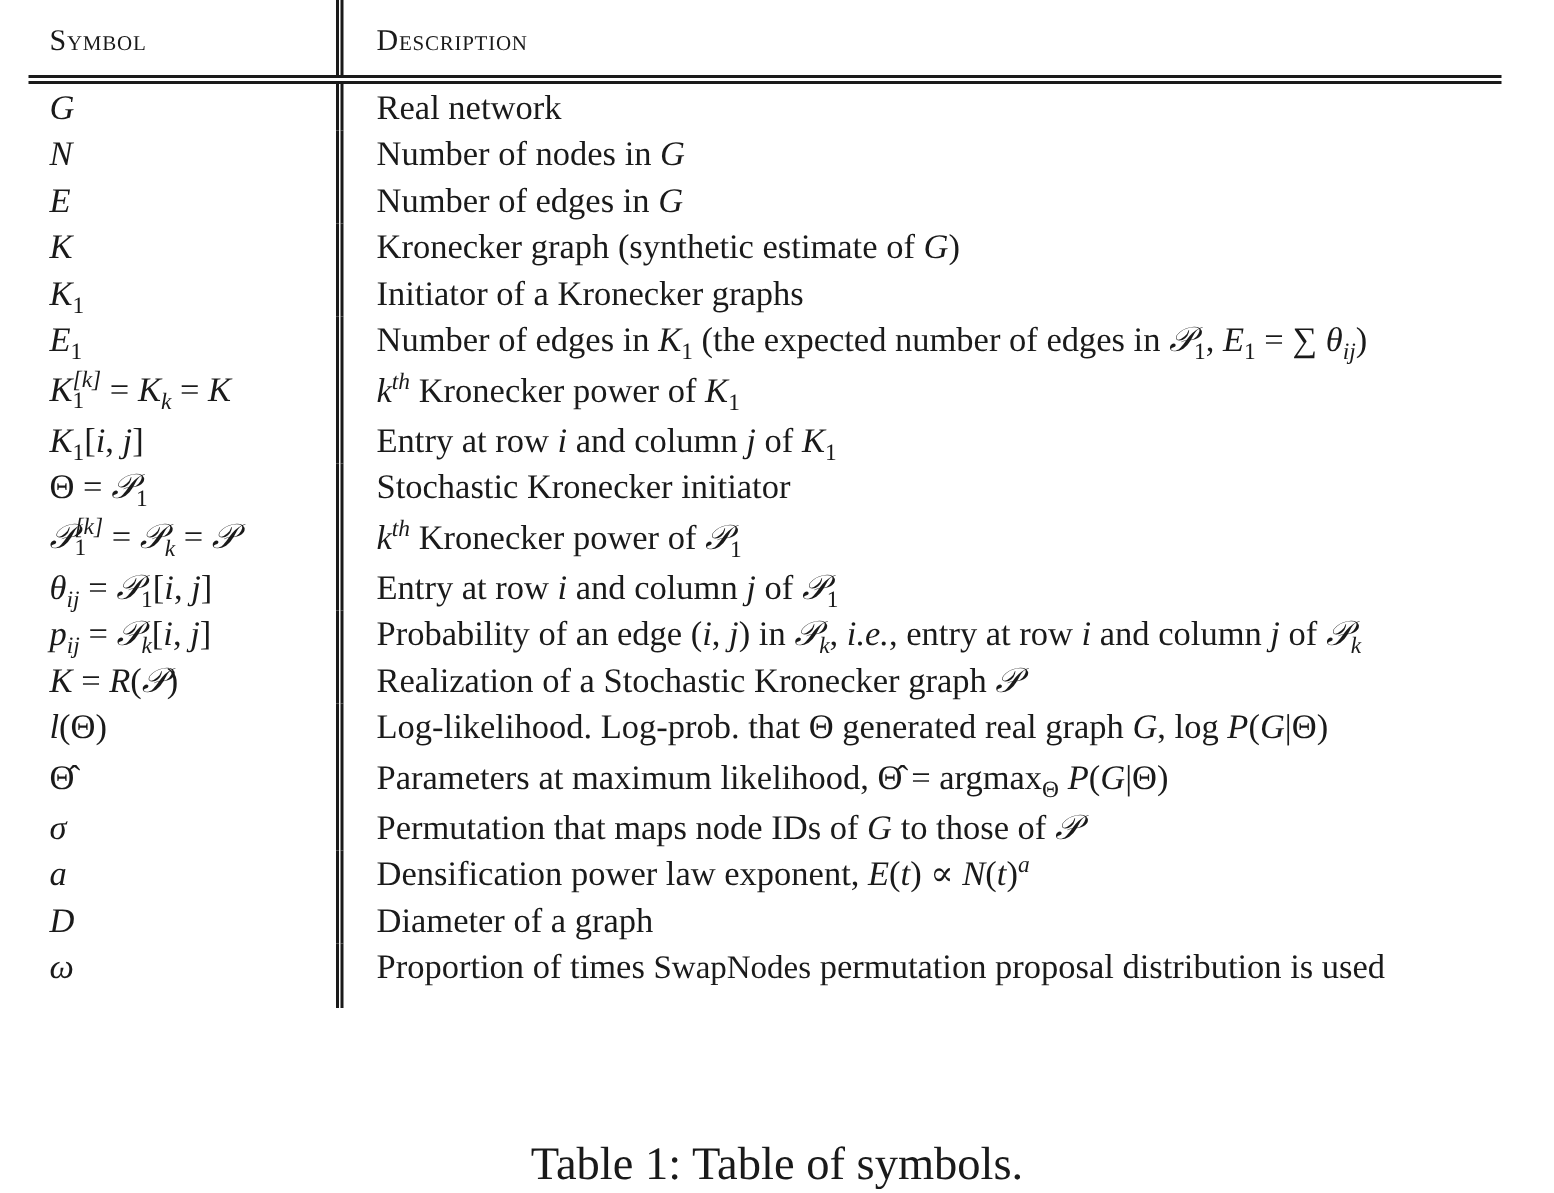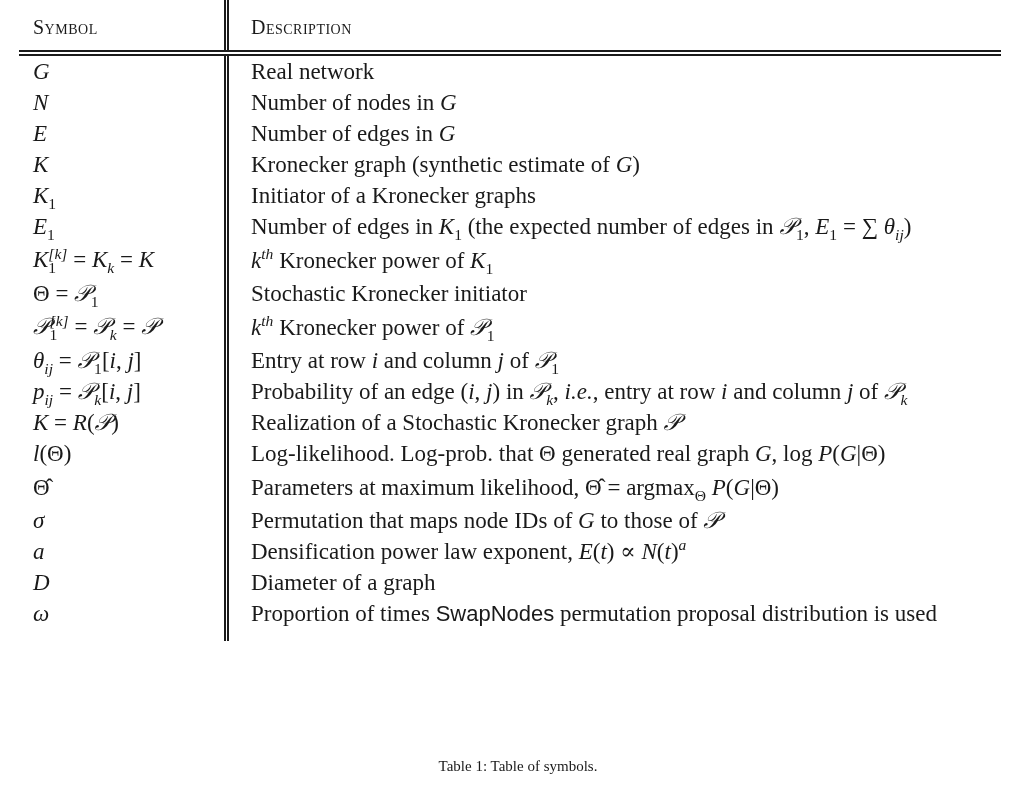--- a/index.html
+++ b/index.html
@@ -55,35 +55,35 @@
     tbody td {
       height: 31px;
     }
     tbody tr.tall td {
       height: 36px;
     }
     .math {
       font-style: italic;
     }
     .mono {
-      font-family: Liberation Sans, sans-serif;
+      font-family: Liberation Serif, serif;
       font-size: 22px;
       text-align: right;
     }
     sub, sup {
       font-size: 0.68em;
       line-height: 0;
     }
     .caption {
       position: absolute;
       top: 758px;
       left: 0;
       width: 1036px;
       text-align: center;
-      font-size: 15px;
+      font-size: 31px;
     }
     .bottom-pad td {
       height: 12px;
     }
   </style>
 </head>
 <body>
 
 <div class="table-wrap">
   <table>
@@ -117,20 +117,24 @@
       <tr>
         <td class="col-sym"><span class="math">E</span><sub>1</sub></td>
         <td class="col-desc"><span>Number of edges in </span><span class="math">K</span><sub>1</sub><span> (the expected number of edges in </span><span class="math">𝒫</span><sub>1</sub><span>, </span><span class="math">E</span><sub>1</sub><span> = ∑ </span><span class="math">θ</span><sub class="math">ij</sub><span>)</span></td>
       </tr>
       <tr class="tall">
         <td class="col-sym"><span class="math">K</span><span style="display:inline-flex;flex-direction:column;vertical-align:middle;font-size:0.68em;line-height:0.95em;">
               <span class="math">[k]</span>
               <span>1</span>
             </span><span> = </span><span class="math">K</span><sub class="math">k</sub><span> = </span><span class="math">K</span></td>
         <td class="col-desc"><span class="math">k</span><sup class="math">th</sup><span> Kronecker power of </span><span class="math">K</span><sub>1</sub></td>
+      </tr>
+      <tr>
+        <td class="col-sym"><span class="math">K</span><sub>1</sub><span>[</span><span class="math">i</span><span>, </span><span class="math">j</span><span>]</span></td>
+        <td class="col-desc"><span>Entry at row </span><span class="math">i</span><span> and column </span><span class="math">j</span><span> of </span><span class="math">K</span><sub>1</sub></td>
       </tr>
       <tr>
         <td class="col-sym"><span>Θ</span><span> = </span><span class="math">𝒫</span><sub>1</sub></td>
         <td class="col-desc"><span>Stochastic Kronecker initiator</span></td>
       </tr>
       <tr class="tall">
         <td class="col-sym"><span class="math">𝒫</span><span style="display:inline-flex;flex-direction:column;vertical-align:middle;font-size:0.68em;line-height:0.95em;">
               <span class="math">[k]</span>
               <span>1</span>
             </span><span> = </span><span class="math">𝒫</span><sub class="math">k</sub><span> = </span><span class="math">𝒫</span></td>

